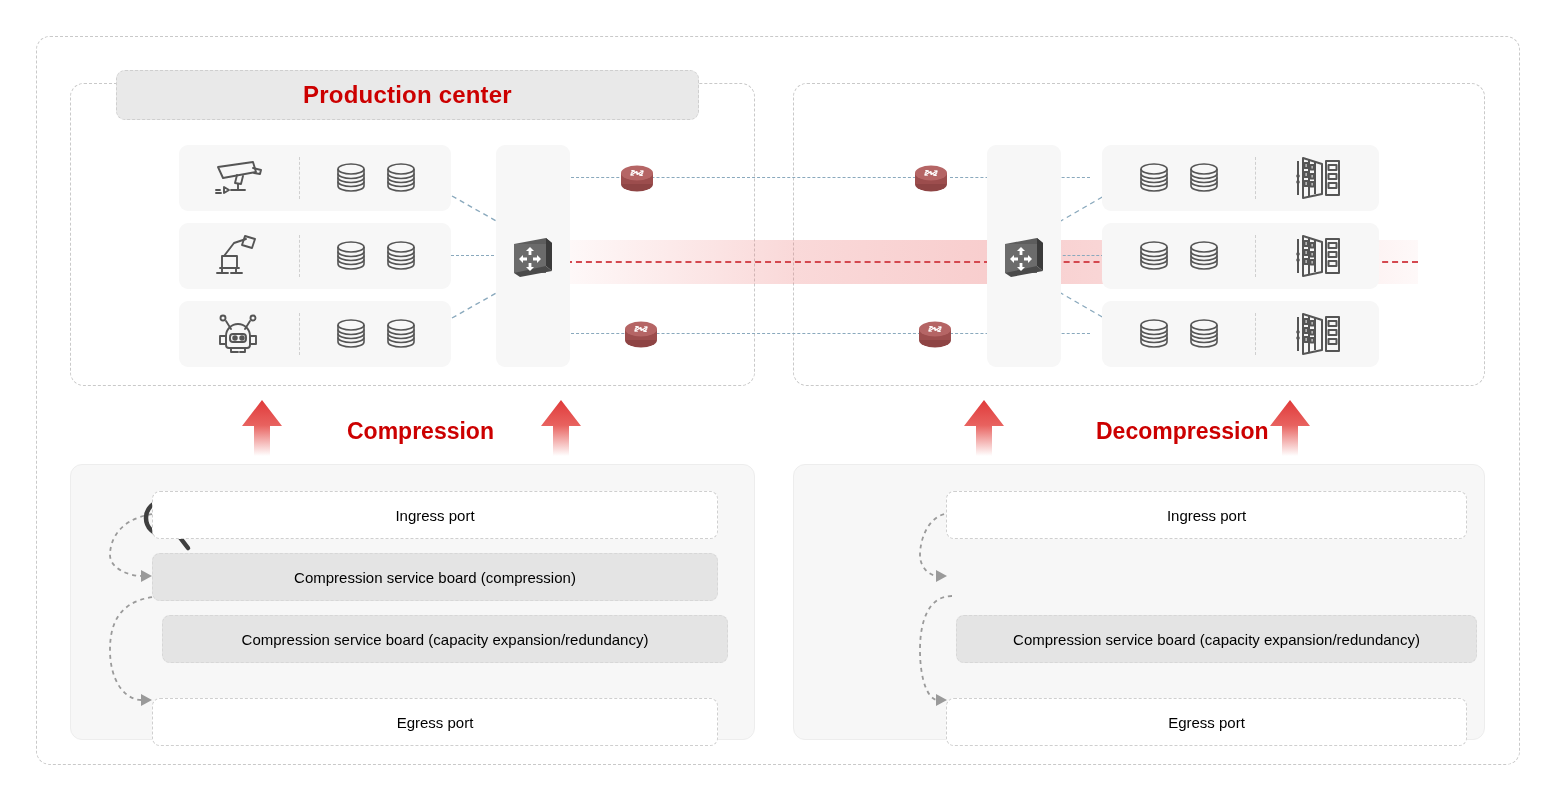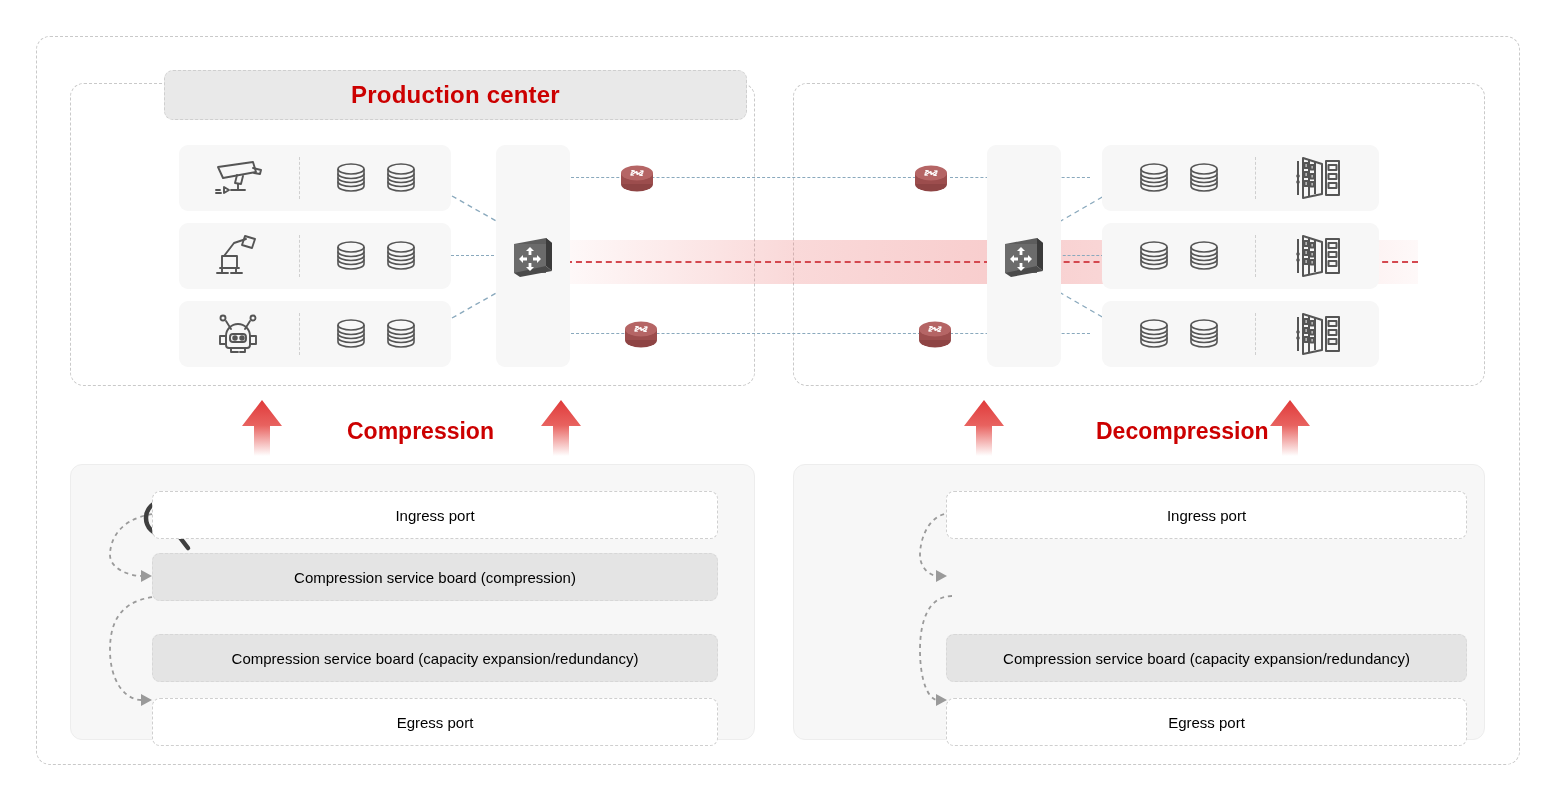--- a/index.html
+++ b/index.html
@@ -34,21 +34,20 @@
   .title-banner {
     position: absolute;
     top: 70px; height: 50px;
     background: #e9e9e9;
     border: 1px dashed #cfcfcf;
     border-radius: 9px;
     display: flex; align-items: center; justify-content: center;
     color: #cc0000;
     font-size: 24px; font-weight: bold;
     letter-spacing: .2px;
-    margin-left: 48px;
   }
   .title-banner.left  { left: 116px; width: 583px; }
   .title-banner.right { left: 849px; width: 583px; }
 
   
   .dev-row {
     position: absolute;
     height: 66px;
     background: #f7f7f7;
     border-radius: 9px;
@@ -135,21 +134,21 @@
     border-radius: 8px;
     display: flex; align-items: center; justify-content: center;
     font-size: 15px; color: #000000;
     background: #ffffff;
   }
   .port-box.filled { background: #e4e4e4; border-color: #d7d7d7; }
   .port-box.l { left: 152px; width: 566px; }
   .port-box.r { left: 946px; width: 521px; }
   .row-a { top: 491px; }
   .row-b { top: 553px; }
-  .row-c { top: 634px; }
+  .row-c { top: 615px; margin-left: 10px; }
   .row-d { top: 698px; }
 
   .cti-label {
     position: absolute;
     left: 804px; top: 564px;
     width: 108px;
     font-size: 14.5px; color: #3a3a3a;
     line-height: 1.45;
   }
 

